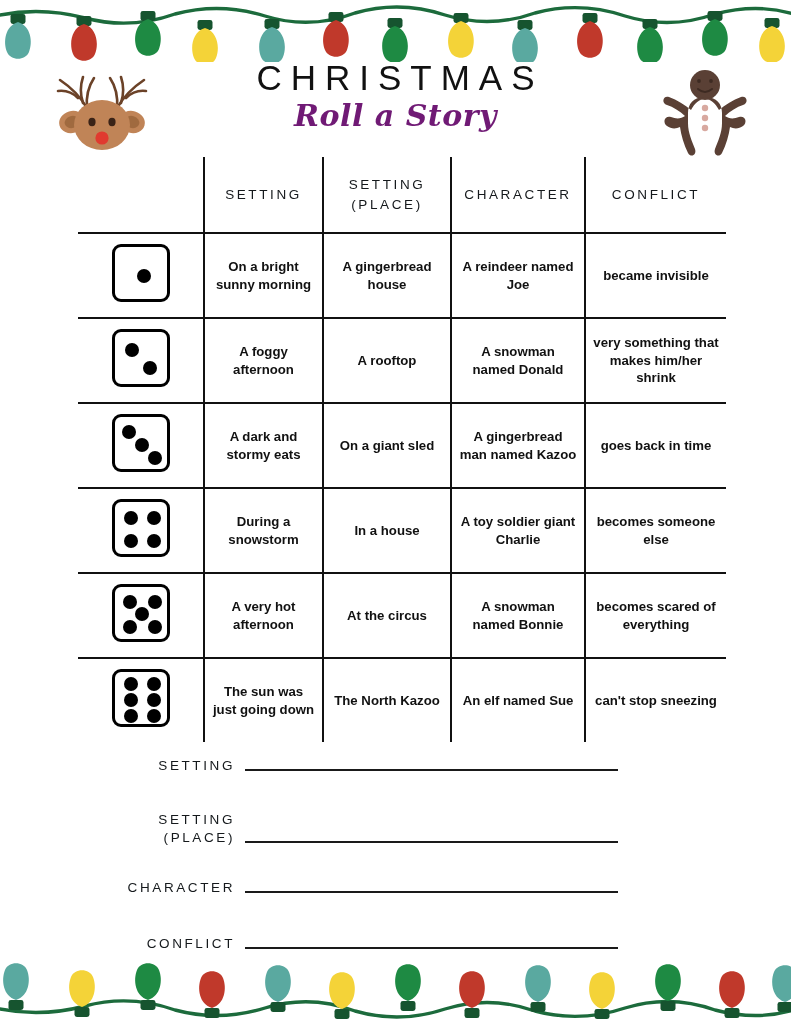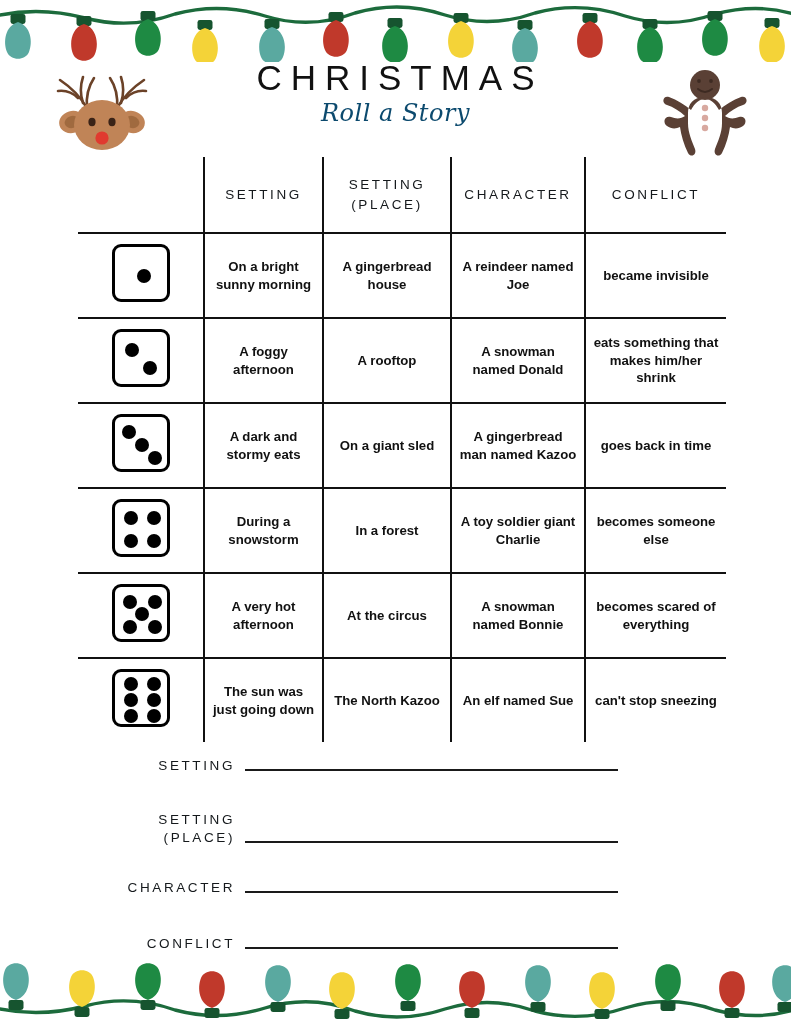--- a/index.html
+++ b/index.html
@@ -47,23 +47,23 @@
     font-weight: 400;
     letter-spacing: 9px;
     color: #111111;
     margin: 0;
     padding-left: 9px;
     line-height: 1.05;
   }
   .title-script {
     font-family: "DejaVu Serif", serif;
     font-style: italic;
-    font-size: 24px;
-    font-weight: 400;
-    color: #0c4a6e;
+    font-size: 30px;
+    font-weight: 700;
+    color: #701a75;
     margin: 4px 0 0 0;
     line-height: 1;
     letter-spacing: 0.5px;
   }
 
   .reindeer-wrap {
     position: absolute;
     left: 42px;
     top: 0px;
   }
@@ -325,21 +325,21 @@
       <tr class="body-row">
         <td class="die-cell">
           <span class="die">
             <span class="pip" style="left:10px;top:11px;"></span>
             <span class="pip" style="left:28px;top:29px;"></span>
           </span>
         </td>
         <td class="has-left">A foggy afternoon</td>
         <td class="has-left">A rooftop</td>
         <td class="has-left">A snowman named Donald</td>
-        <td class="has-left">eats something that makes him/her shrink</td>
+        <td class="has-left">very something that makes him/her shrink</td>
       </tr>
 
       <tr class="body-row">
         <td class="die-cell">
           <span class="die">
             <span class="pip" style="left:7px;top:8px;"></span>
             <span class="pip" style="left:20px;top:21px;"></span>
             <span class="pip" style="left:33px;top:34px;"></span>
           </span>
         </td>
@@ -352,21 +352,21 @@
       <tr class="body-row">
         <td class="die-cell">
           <span class="die">
             <span class="pip" style="left:9px;top:9px;"></span>
             <span class="pip" style="left:32px;top:9px;"></span>
             <span class="pip" style="left:9px;top:32px;"></span>
             <span class="pip" style="left:32px;top:32px;"></span>
           </span>
         </td>
         <td class="has-left">During a snowstorm</td>
-        <td class="has-left">In a forest</td>
+        <td class="has-left">In a house</td>
         <td class="has-left">A toy soldier giant Charlie</td>
         <td class="has-left">becomes someone else</td>
       </tr>
 
       <tr class="body-row">
         <td class="die-cell">
           <span class="die">
             <span class="pip" style="left:8px;top:8px;"></span>
             <span class="pip" style="left:33px;top:8px;"></span>
             <span class="pip" style="left:20px;top:20px;"></span>

